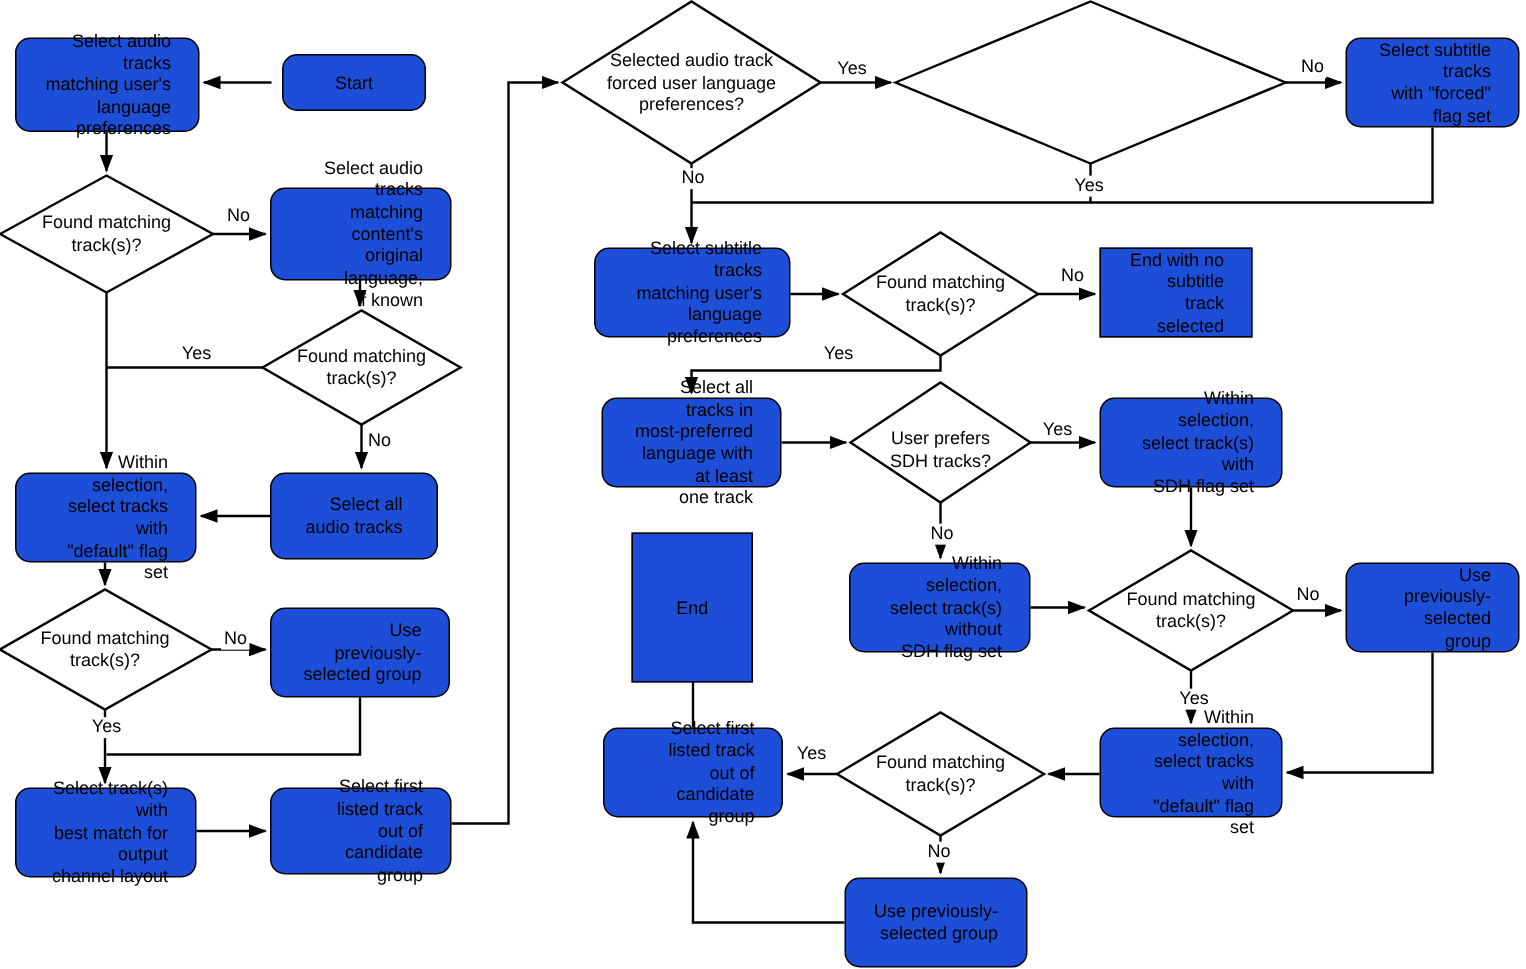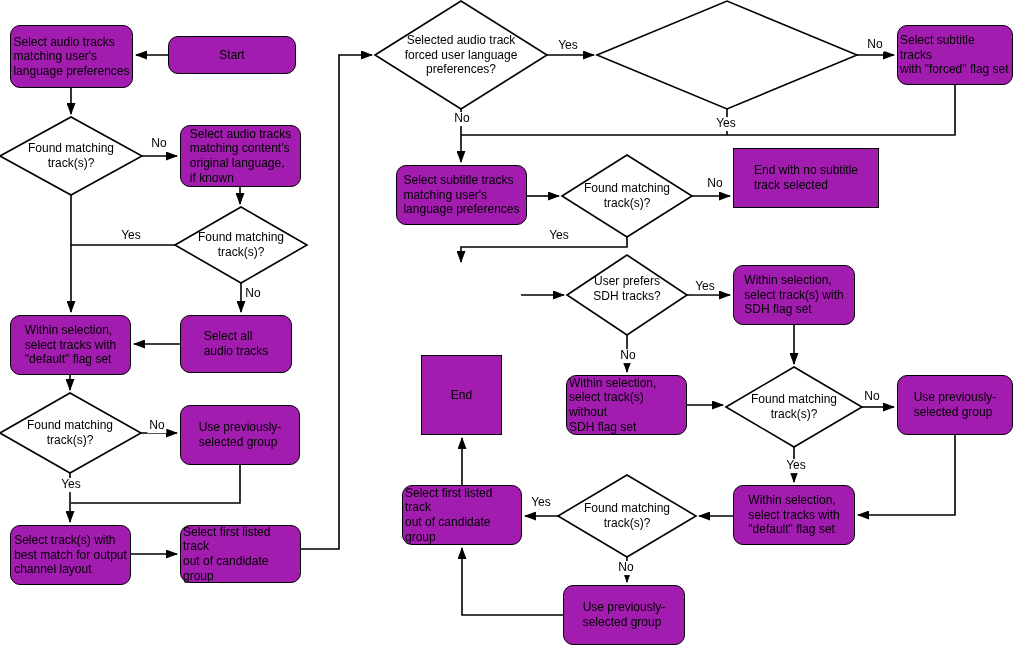--- a/index.html
+++ b/index.html
@@ -12,27 +12,27 @@
     font-size: 12px;
     line-height: 1.22;
     color: #000000;
     overflow: hidden;
   }
   svg.edges { position: absolute; left: 0; top: 0; }
   .node {
     position: absolute;
     box-sizing: border-box;
     border: 1.6px solid #000000;
-    background: #a21caf;
+    background: #1d4ed8;
     display: flex;
     align-items: center;
     justify-content: center;
-    text-align: left;
+    text-align: right;
     white-space: pre-line;
-    padding: 2px;
+    padding: 18px;
   }
   .node.rounded { border-radius: 10px; }
   .dlabel {
     position: absolute;
     display: flex;
     align-items: center;
     justify-content: center;
     text-align: center;
     white-space: pre-line;
     pointer-events: none;
@@ -105,21 +105,21 @@
       <path d="M562 196 L627 155 L692 196 L627 237 Z"></path>
       <path d="M567 295 L627 255 L687 295 L627 335 Z"></path>
       <path d="M726 407 L794 367 L862 407 L794 447 Z"></path>
       <path d="M558 516 L627 475 L696 516 L627 557 Z"></path>
     </g>
   </svg>
 
   <div class="node rounded" style="left:10px;top:25px;width:123px;height:63px">Select audio tracks
 matching user's
 language preferences</div>
-  <div class="node rounded" style="left:168px;top:36px;width:128px;height:38px">Start</div>
+  <div class="node rounded" style="left:188px;top:36px;width:96px;height:38px">Start</div>
   <div class="node rounded" style="left:180px;top:125px;width:121px;height:62px">Select audio tracks
 matching content's
 original language,
 if known</div>
   <div class="node rounded" style="left:10px;top:315px;width:121px;height:60px">Within selection,
 select tracks with
 "default" flag set</div>
   <div class="node rounded" style="left:180px;top:315px;width:112px;height:58px">Select all
 audio tracks</div>
   <div class="node rounded" style="left:180px;top:405px;width:120px;height:60px">Use previously-
@@ -128,26 +128,30 @@
 best match for output
 channel layout</div>
   <div class="node rounded" style="left:180px;top:525px;width:121px;height:58px">Select first listed track
 out of candidate
 group</div>
   <div class="node rounded" style="left:897px;top:25px;width:116px;height:60px">Select subtitle tracks
 with "forced" flag set</div>
   <div class="node rounded" style="left:396px;top:165px;width:131px;height:60px">Select subtitle tracks
 matching user's
 language preferences</div>
-  <div class="node" style="left:733px;top:148px;width:146px;height:60px">End with no subtitle
+  <div class="node" style="left:733px;top:165px;width:102px;height:60px">End with no subtitle
 track selected</div>
+  <div class="node rounded" style="left:401px;top:265px;width:120px;height:60px">Select all tracks in
+most-preferred
+language with at least
+one track</div>
   <div class="node rounded" style="left:733px;top:265px;width:122px;height:60px">Within selection,
 select track(s) with
 SDH flag set</div>
-  <div class="node" style="left:421px;top:355px;width:81px;height:80px">End</div>
+  <div class="node" style="left:421px;top:355px;width:81px;height:100px">End</div>
   <div class="node rounded" style="left:566px;top:375px;width:121px;height:60px">Within selection,
 select track(s) without
 SDH flag set</div>
   <div class="node rounded" style="left:897px;top:375px;width:116px;height:60px">Use previously-
 selected group</div>
   <div class="node rounded" style="left:733px;top:485px;width:122px;height:60px">Within selection,
 select tracks with
 "default" flag set</div>
   <div class="node rounded" style="left:402px;top:485px;width:120px;height:60px">Select first listed track
 out of candidate
@@ -159,21 +163,21 @@
 track(s)?</div>
   <div class="dlabel" style="left:176px;top:215px;width:130px;height:60px">Found matching
 track(s)?</div>
   <div class="dlabel" style="left:5px;top:403px;width:130px;height:60px">Found matching
 track(s)?</div>
   <div class="dlabel" style="left:371px;top:15px;width:180px;height:80px">Selected audio track
 forced user language
 preferences?</div>
   <div class="dlabel" style="left:562px;top:166px;width:130px;height:60px">Found matching
 track(s)?</div>
-  <div class="dlabel" style="left:567px;top:259px;width:120px;height:60px">User prefers
+  <div class="dlabel" style="left:567px;top:270px;width:120px;height:60px">User prefers
 SDH tracks?</div>
   <div class="dlabel" style="left:729px;top:377px;width:130px;height:60px">Found matching
 track(s)?</div>
   <div class="dlabel" style="left:562px;top:486px;width:130px;height:60px">Found matching
 track(s)?</div>
 
   <span class="elabel" style="left:159px;top:144px">No</span>
   <span class="elabel" style="left:131px;top:236px">Yes</span>
   <span class="elabel" style="left:253px;top:294px">No</span>
   <span class="elabel" style="left:157px;top:426px">No</span>

